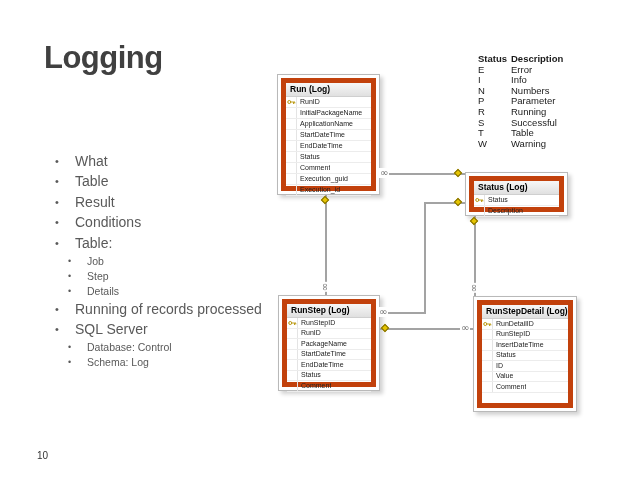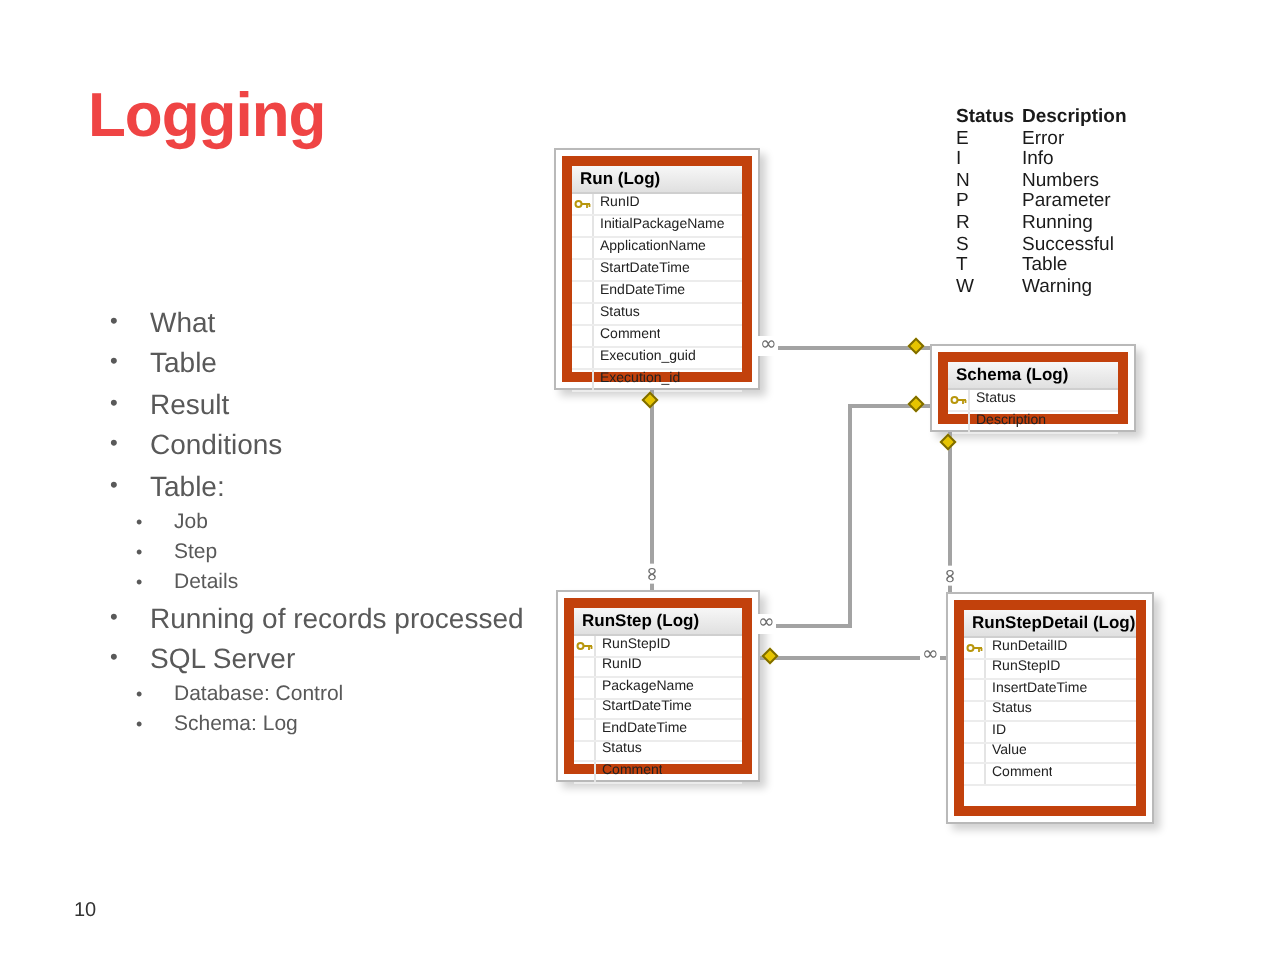--- a/index.html
+++ b/index.html
@@ -5,21 +5,21 @@
   html,body{margin:0;padding:0;}
   body{
     width:638px;height:478px;background:#ffffff;position:relative;overflow:hidden;
     font-family:"Liberation Sans", sans-serif;
   }
   .slide{position:absolute;inset:0;}
 
   
   .title{
     position:absolute;left:44px;top:40px;margin:0;
-    font-size:31px;font-weight:700;color:#ef4444;letter-spacing:-0.5px;
+    font-size:31px;font-weight:700;color:#404040;letter-spacing:-0.5px;
   }
   .bullets{position:absolute;left:55px;top:153px;width:235px;}
   .bullet{display:flex;align-items:flex-start;color:#595959;}
   .bullet .dot{flex:0 0 auto;text-align:left;}
   .bullet.lvl1{height:20.4px;font-size:14px;line-height:16px;}
   .bullet.lvl1 .dot{width:20px;font-size:11px;line-height:16px;}
   .bullet.lvl2{height:15.2px;font-size:10.5px;line-height:12px;padding-left:13px;}
   .bullet.lvl2 .dot{width:19px;font-size:9px;line-height:12px;}
   .pagenum{position:absolute;left:37px;top:450px;font-size:10px;color:#333;}
 
@@ -277,21 +277,21 @@
               </svg>
             </span>
             <span class="fname">Execution_id</span>
           </div>
         </div>
     </div>
   </div>
 
   <div class="dbtable t-std" style="left:465px;top:172px;width:103px;height:44px;">
     <div class="dbtable-inner">
-      <div class="dbtable-header">Schema (Log)</div>
+      <div class="dbtable-header">Status (Log)</div>
       <div>
 
           <div class="dbrow">
             <span class="sel">
               <svg class="keyicon" viewBox="0 0 18 12">
                 <circle cx="4.5" cy="6" r="3" fill="none" stroke="#b8960c" stroke-width="2"></circle>
                 <path d="M7.5 6 H16 M13 6 v4 M15.5 6 v3" stroke="#b8960c" stroke-width="1.8" fill="none"></path>
               </svg>
             </span>
             <span class="fname">Status</span>

